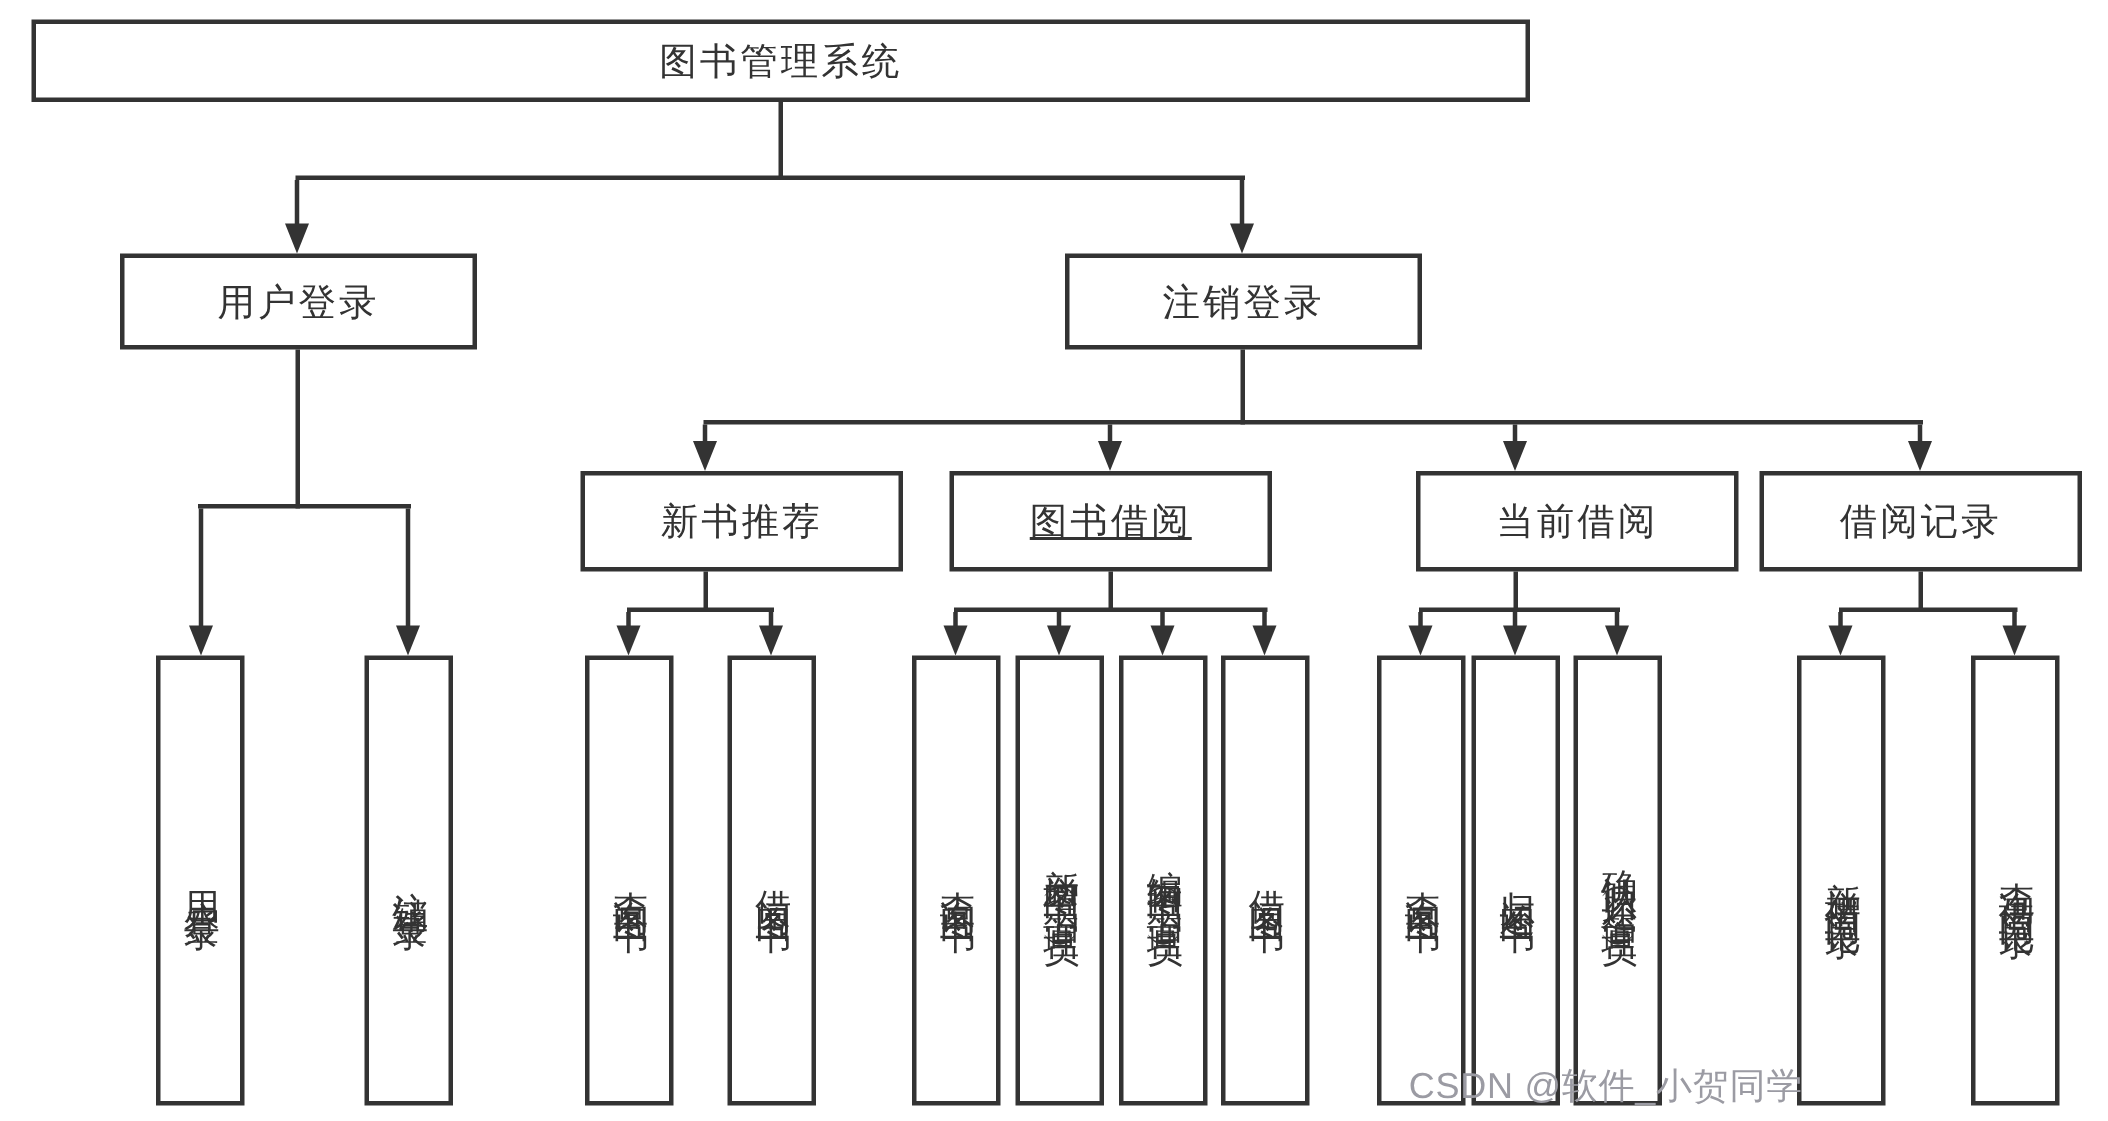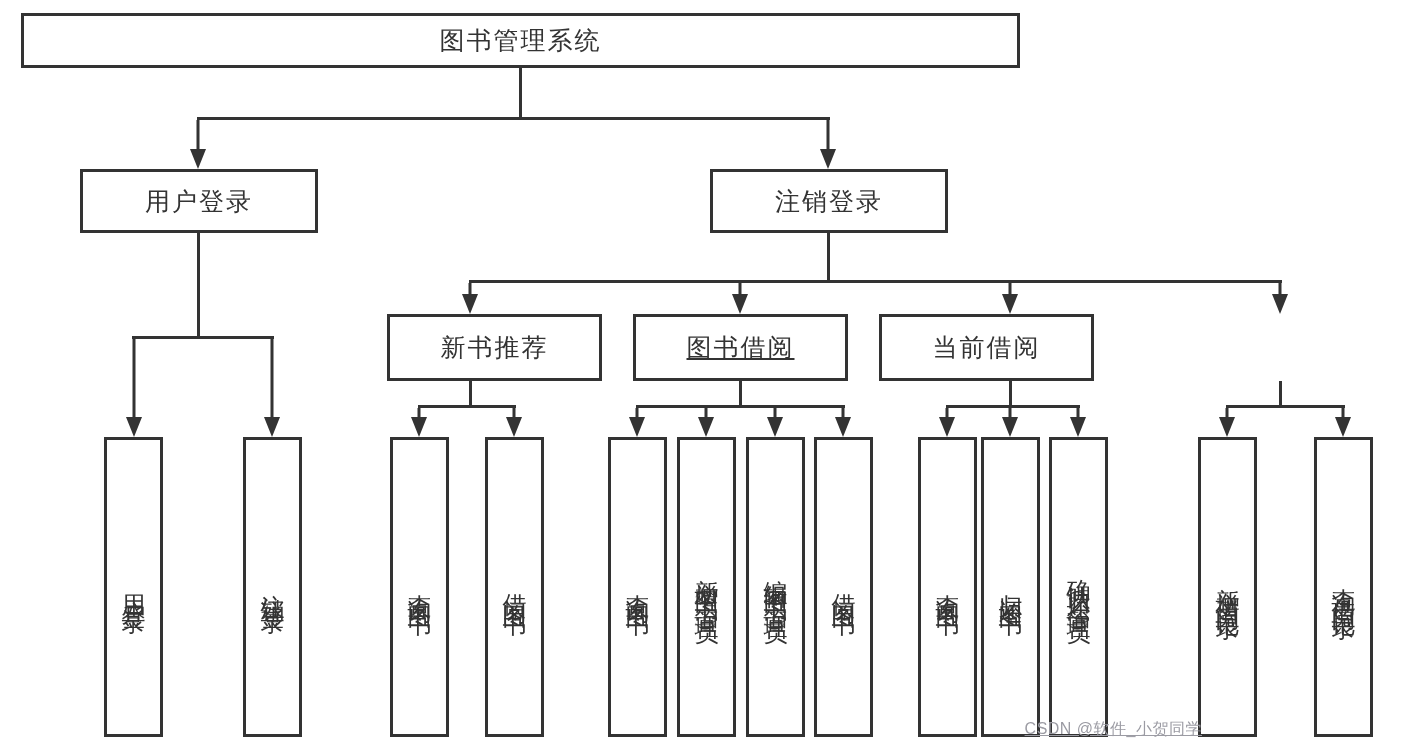--- a/index.html
+++ b/index.html
@@ -15,21 +15,21 @@
     position:absolute; box-sizing:border-box;
     border:3px solid var(--line,#333333);
     background:#ffffff; color:var(--text,#333333);
     display:flex; align-items:center; justify-content:center;
     font-size:25px; letter-spacing:2px; text-align:center;
   }
   .node--root  { left:21px;  top:13px;  width:999px; height:55px; }
   .node--l2a   { left:80px;  top:169px; width:238px; height:64px; }
   .node--l2b   { left:710px; top:169px; width:238px; height:64px; }
   .node--l3    { top:314px; width:215px; height:67px; }
-  .l3-0 { left:363px;margin-left:24px; } .l3-1 { left:633px;text-decoration:underline; } .l3-2 { left:879px; } .l3-3 { left:1173px; }
+  .l3-0 { left:363px;margin-left:24px; } .l3-1 { left:633px;text-decoration:underline; } .l3-2 { left:944px; } .l3-3 { left:1173px; }
 
   .leaf { top:437px; width:59px; height:300px; padding:6px 0; }
   .leaf span {
     writing-mode:vertical-rl; text-orientation:mixed;
     letter-spacing:6px; font-size:24px; line-height:1;
     white-space:nowrap;
   }
   .lf-0  { left:104px; }  .lf-1  { left:243px; }
   .lf-2  { left:390px; }  .lf-3  { left:485px; }
   .lf-4  { left:608px; }  .lf-5  { left:677px; }
@@ -46,38 +46,38 @@
   }
   .arrow .head {
     position:absolute; left:50%; transform:translateX(-50%);
     bottom:0; width:0; height:0;
     border-left:8px solid transparent; border-right:8px solid transparent;
     border-top:20px solid var(--line,#333333);
   }
 
   .watermark {
     position:absolute; right:5px; bottom:7px;
-    color:var(--wm,#9b9ba3); font-size:16px; letter-spacing:0.5px;
+    color:var(--wm,#9b9ba3); font-size:24px; letter-spacing:0.5px;
     white-space:nowrap;
-    text-decoration:underline;
   }
 </style>
 </head>
 <body>
 
 <div class="stage">
 
   <div class="node node--root">图书管理系统</div>
 
   <div class="node node--l2a">用户登录</div>
   <div class="node node--l2b">注销登录</div>
 
   <div class="node node--l3 l3-0">新书推荐</div>
   <div class="node node--l3 l3-1">图书借阅</div>
   <div class="node node--l3 l3-2">当前借阅</div>
+  <div class="node node--l3 l3-3">借阅记录</div>
 
   <div class="node leaf lf-0">
     <span>用户登录</span>
     </div>
   <div class="node leaf lf-1">
     <span>注销登录</span>
     </div>
 
   <div class="node leaf lf-2">
     <span>查询图书</span>

